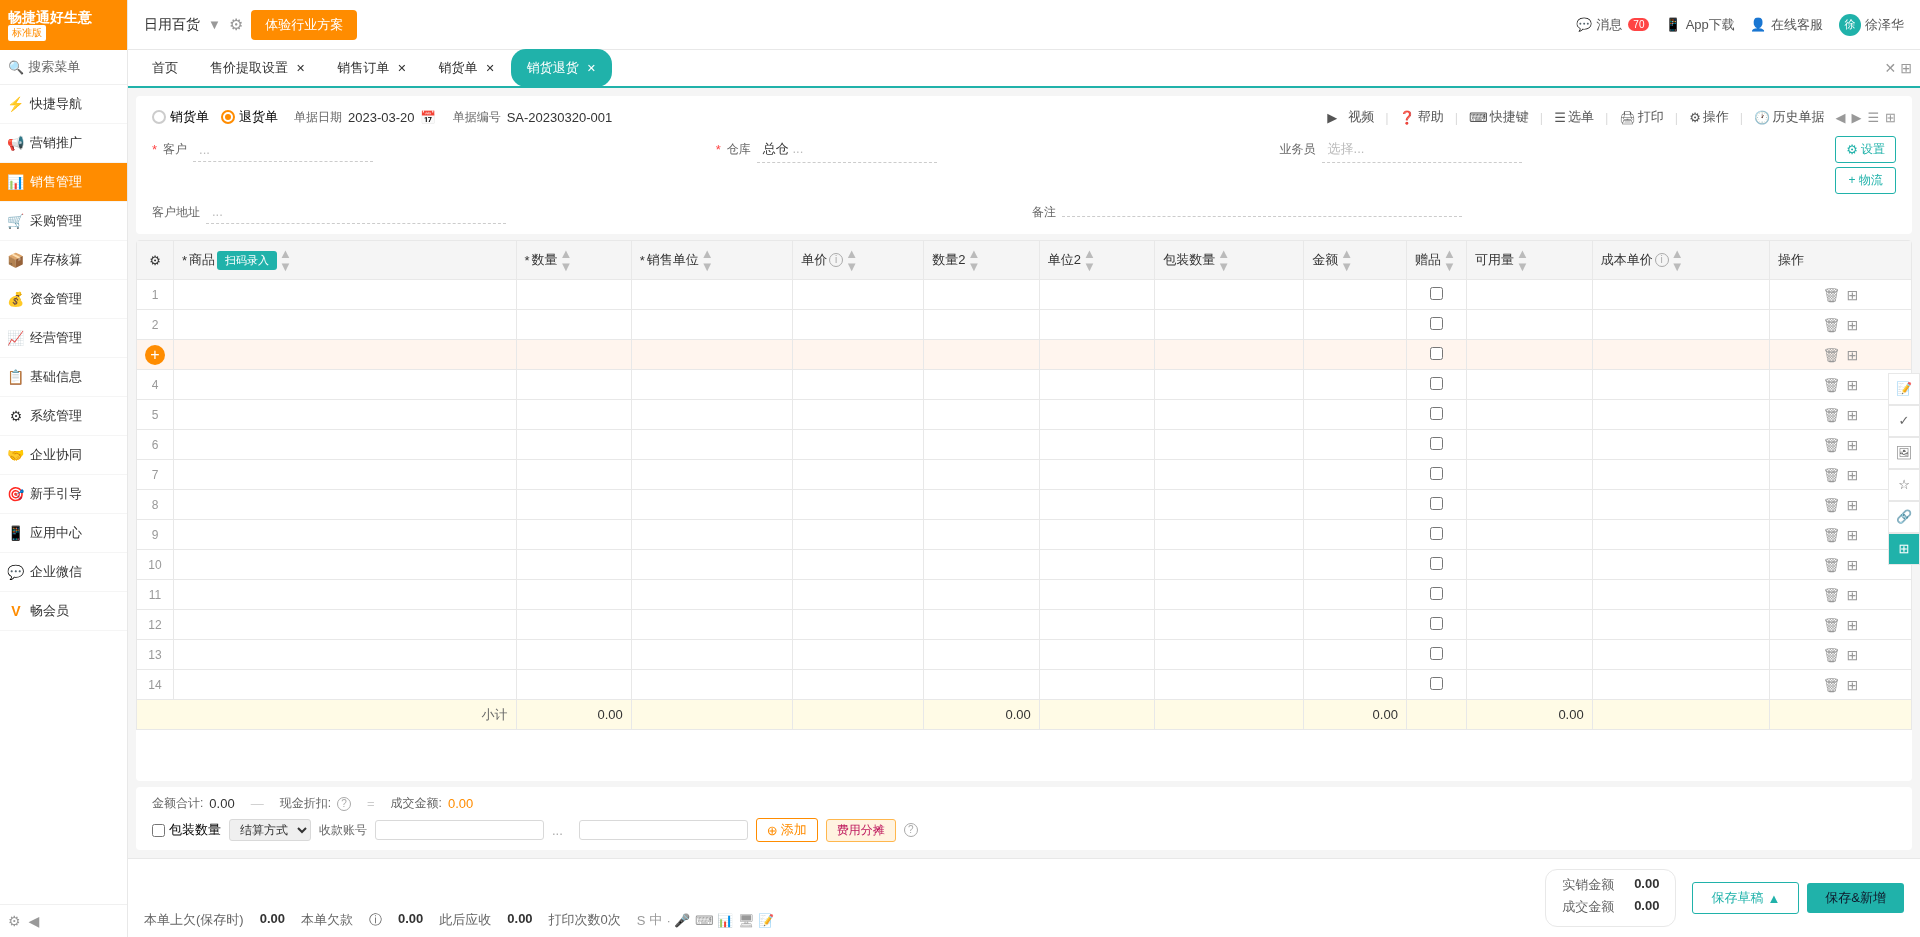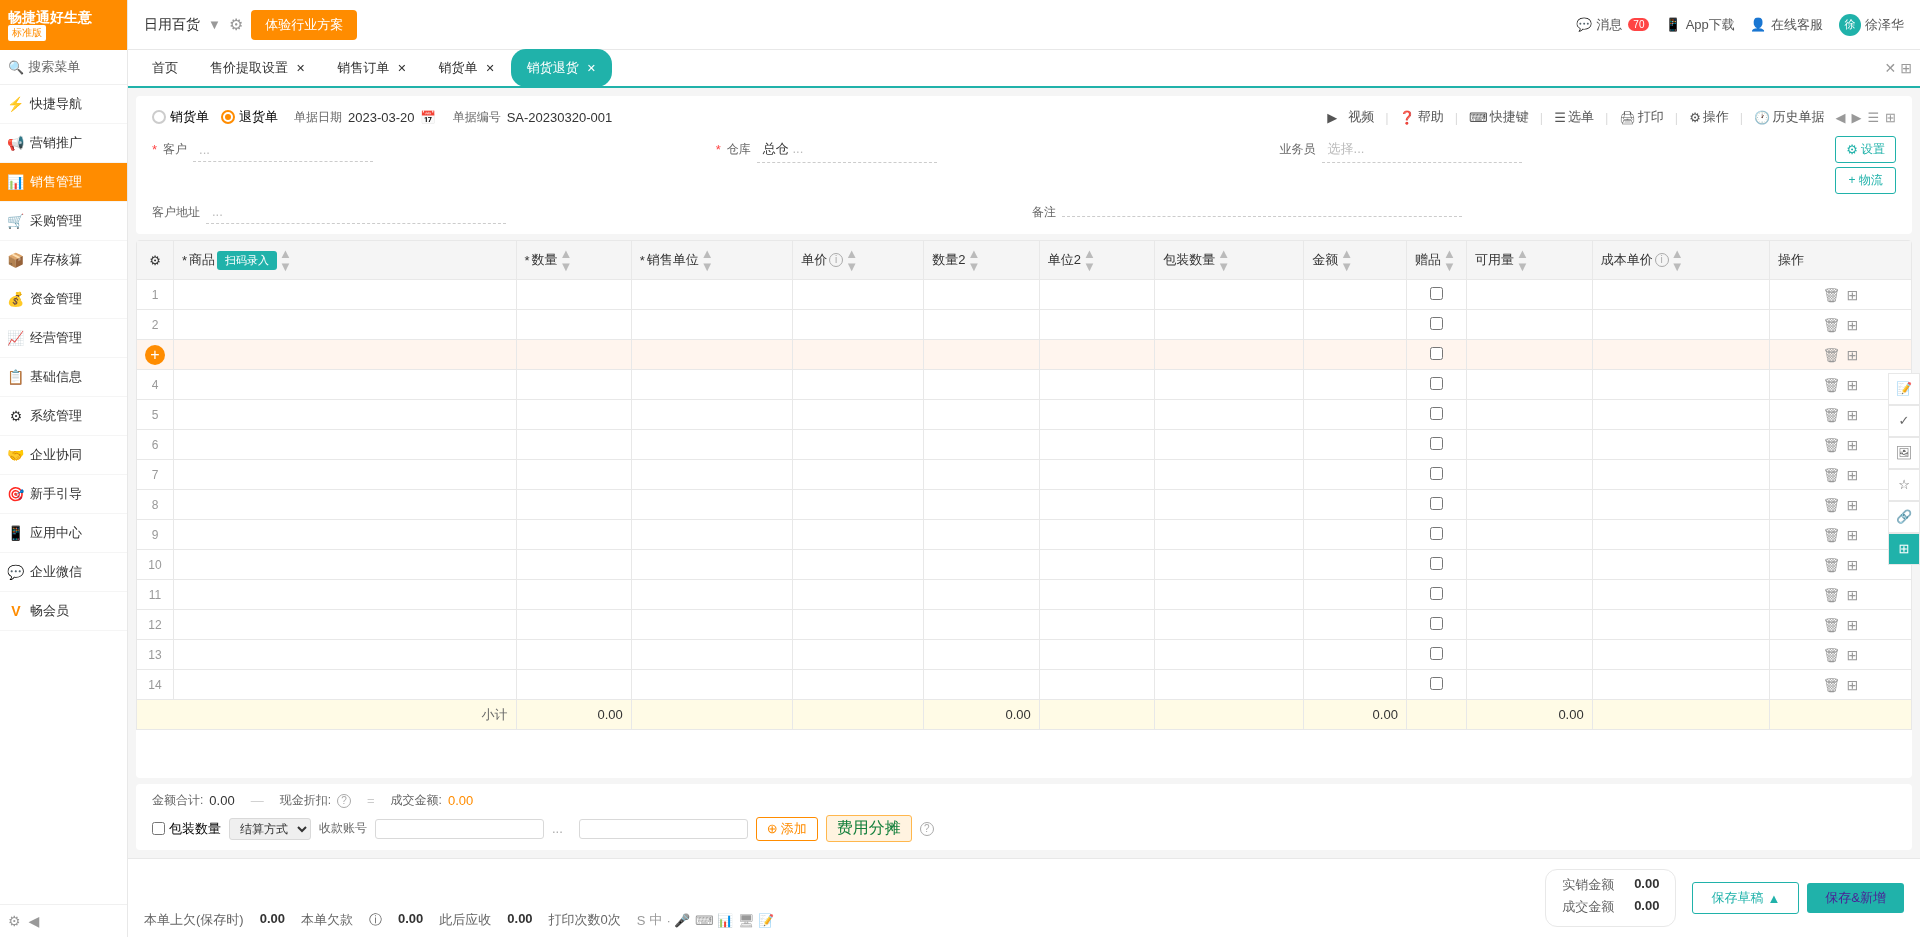--- a/index.html
+++ b/index.html
@@ -78,28 +78,28 @@
     .footer-field { display: flex; align-items: center; gap: 6px; }
     .footer-label { color: #666; font-size: 12px; }
     .footer-value { color: #333; font-size: 13px; }
     .footer-sep { color: #ccc; }
     .footer-result { color: #ff8c00; font-size: 13px; }
     .footer-row2 { display: flex; align-items: center; gap: 8px; }
     .footer-checkbox { display: flex; align-items: center; gap: 4px; font-size: 12px; }
     .footer-select { border: 1px solid #d9d9d9; padding: 2px 6px; border-radius: 3px; font-size: 12px; color: #333; }
     .footer-text-input { border: 1px solid #d9d9d9; padding: 2px 6px; border-radius: 3px; font-size: 12px; min-width: 80px; }
     .add-fee-btn { border: 1px solid #ff8c00; color: #ff8c00; background: #fff; padding: 2px 10px; border-radius: 3px; cursor: pointer; font-size: 12px; display: flex; align-items: center; gap: 3px; }
-    .fee-split-btn { background: #fff3e0; border: 1px solid #ffb74d; color: #15803d; padding: 2px 10px; border-radius: 3px; cursor: pointer; font-size: 16px; }
+    .fee-split-btn { background: #fff3e0; border: 1px solid #ffb74d; color: #be185d; padding: 2px 10px; border-radius: 3px; cursor: pointer; font-size: 12px; }
 
     
     .bottom-bar { background: #fff; border-top: 1px solid #e8e8e8; padding: 8px 16px; display: flex; align-items: center; justify-content: space-between; }
     .bottom-bar-left { display: flex; align-items: flex-start; gap: 16px; font-size: 12px; color: #666; margin-top: 44px; }
     .bottom-bar-right { display: flex; align-items: center; gap: 8px; }
     .save-draft-btn { border: 1px solid #20b2aa; color: #20b2aa; background: #fff; padding: 6px 18px; border-radius: 3px; cursor: pointer; font-size: 13px; display: flex; align-items: center; gap: 4px; }
-    .save-new-btn { background: #20b2aa; color: #4c1d95; border: none; padding: 6px 18px; border-radius: 3px; cursor: pointer; font-size: 13px; }
+    .save-new-btn { background: #20b2aa; color: #0f172a; border: none; padding: 6px 18px; border-radius: 3px; cursor: pointer; font-size: 13px; }
     .summary-row { display: flex; justify-content: space-between; gap: 20px; margin-bottom: 4px; font-size: 13px; color: #333; }
     .summary-label { color: #666; }
     .summary-value { color: #333; font-weight: bold; }
 
     
     .right-float { position: fixed; right: 0; top: 50%; transform: translateY(-50%); display: flex; flex-direction: column; gap: 0; z-index: 100; }
     .right-float-item { background: #fff; border: 1px solid #e8e8e8; width: 32px; height: 32px; display: flex; align-items: center; justify-content: center; cursor: pointer; color: #666; font-size: 14px; }
 
     .toolbar-icons { display: flex; align-items: center; gap: 6px; font-size: 12px; color: #555; }
     .toolbar-icon-item { display: flex; align-items: center; gap: 2px; cursor: pointer; padding: 2px 5px; }

